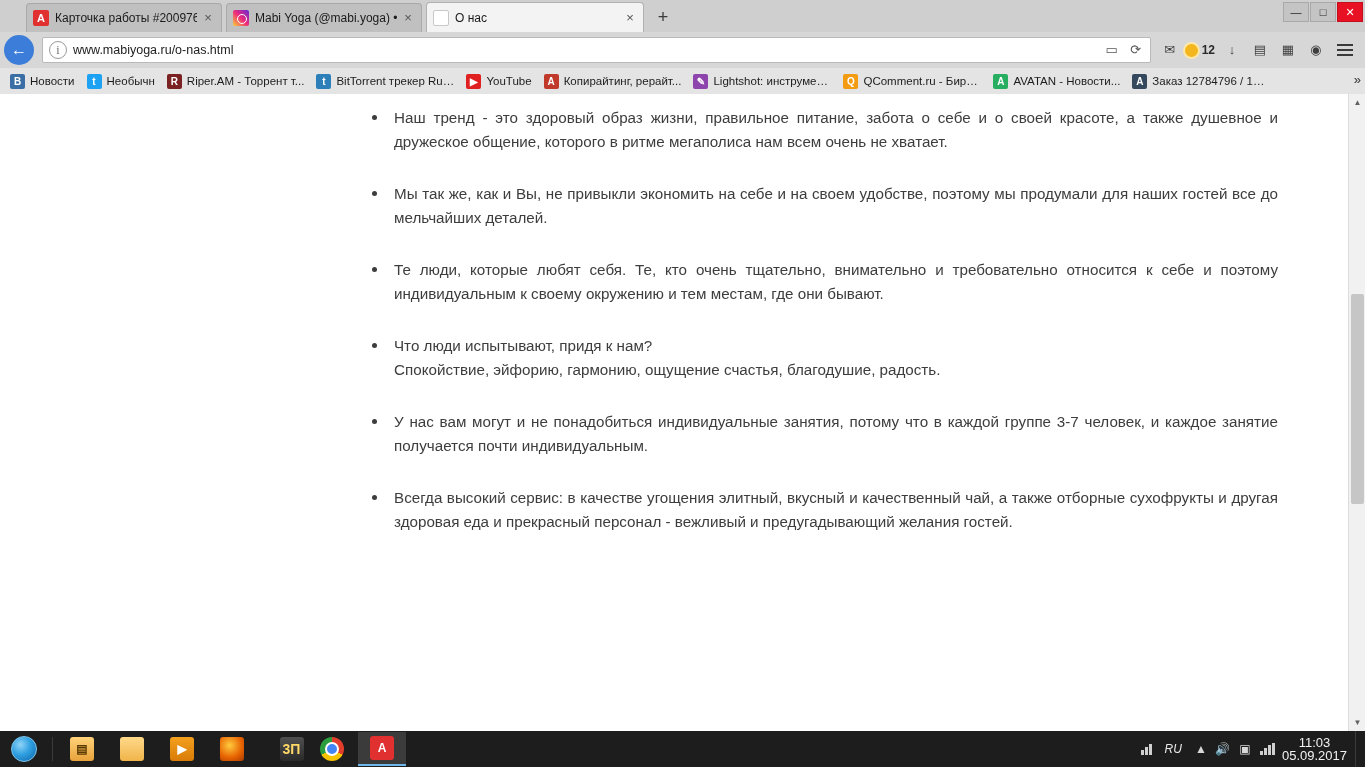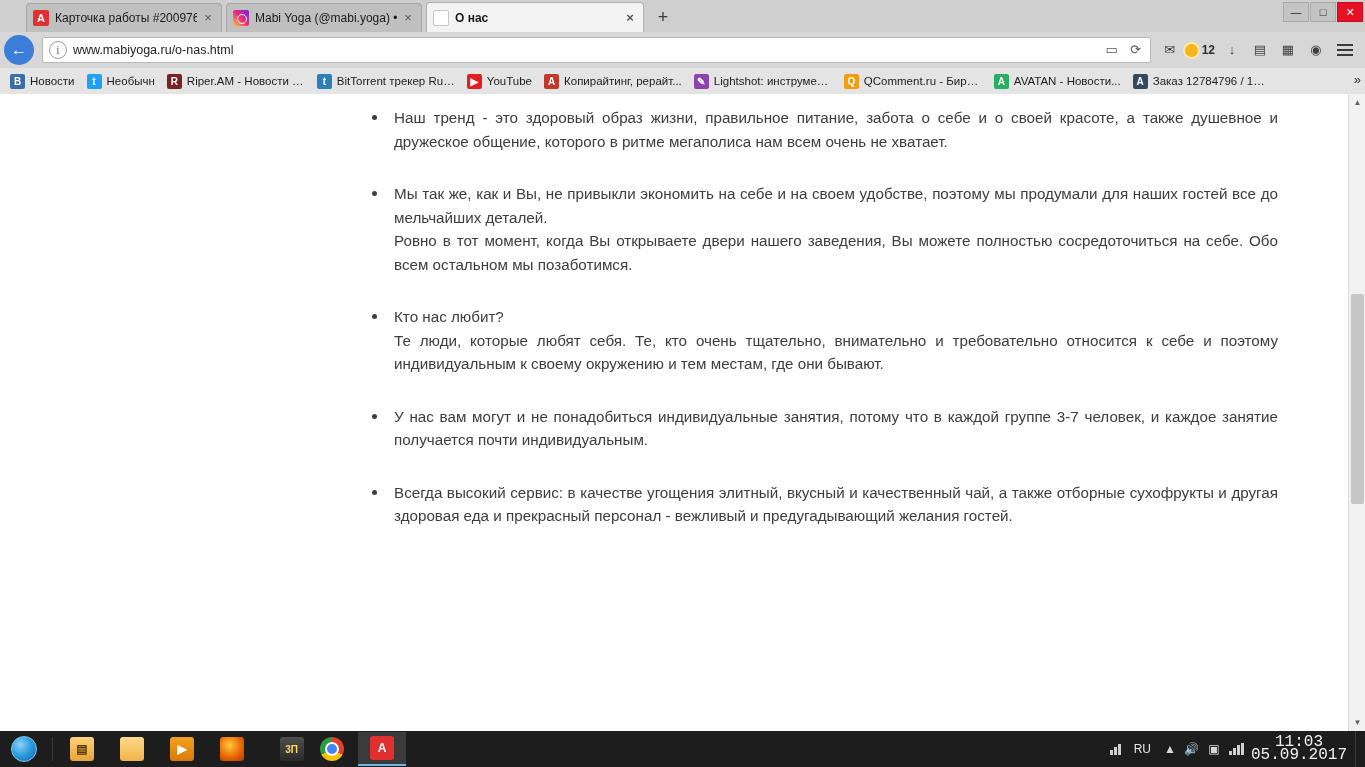--- a/index.html
+++ b/index.html
@@ -40,21 +40,20 @@
     display: flex;
     align-items: center;
     padding: 0 6px;
     overflow: hidden;
   }
   .tab.active {
     background: #f3f3f3;
     border-color: #b0b0b0;
     top: 2px;
     height: 30px;
-    font-weight: bold;
   }
   .tab-favicon {
     width: 16px; height: 16px;
     flex: 0 0 16px;
     margin-right: 6px;
     border-radius: 2px;
     font-size: 11px;
     line-height: 16px;
     text-align: center;
     color: #fff;
@@ -370,21 +369,21 @@
     align-items: center;
     justify-content: center;
     font-size: 12px;
     color: #fff;
     font-weight: bold;
   }
   .ic-explorer { background: linear-gradient(#ffd27a,#e8a23a); color:#5a3a00; }
   .ic-folder { background: linear-gradient(#ffd98a,#f0b44a); }
   .ic-media { background: linear-gradient(#f4a01e,#d87c07); }
   .ic-firefox { background: radial-gradient(circle at 40% 35%, #ffcb3d, #e66000 60%, #a63d00); }
-  .ic-app { background: linear-gradient(#4f4f4f,#2a2a2a); color:#ffd966; font-size:10px;margin-left:19px; }
+  .ic-app { background: linear-gradient(#4f4f4f,#2a2a2a); color:#ffd966; font-size:14px;margin-left:19px; }
   .ic-chrome {
     background: conic-gradient(#e33e2b 0deg 120deg, #f7c300 120deg 240deg, #2a9d3f 240deg 360deg);
     border-radius: 50%;
     position: relative;
   }
   .ic-chrome::after {
     content: "";
     position: absolute;
     left: 7px; top: 7px;
     width: 10px; height: 10px;
@@ -407,28 +406,28 @@
     display: flex;
     align-items: center;
     justify-content: center;
     color: #d8d8d8;
     font-size: 12px;
   }
   .tray-lang {
     color: #e8e8e8;
     font-size: 12px;
     padding: 0 8px;
+    font-style: italic;
   }
   .tray-clock {
     color: #f2f2f2;
-    font-size: 16px;
+    font-size: 13px;
     line-height: 13px;
     text-align: center;
     padding: 0 8px 0 4px;
-    font-family: Liberation Mono, monospace;
   }
   .tray-edge {
     width: 6px; height: 36px;
     border-left: 1px solid #3a3a3a;
   }
   .bars {
     display: flex; align-items: flex-end;
     height: 12px;
   }
   .bars i {
@@ -502,21 +501,21 @@
       <div class="bm">
         <span class="bm-ico" style="background:#3a6ea5">В</span>
         <span class="bm-label">Новости</span>
       </div>
       <div class="bm">
         <span class="bm-ico" style="background:#1da1f2">t</span>
         <span class="bm-label">Необычн</span>
       </div>
       <div class="bm">
         <span class="bm-ico" style="background:#7a2222">R</span>
-        <span class="bm-label">Riper.AM - Новости т...</span>
+        <span class="bm-label">Riper.AM - Торрент т...</span>
       </div>
       <div class="bm">
         <span class="bm-ico" style="background:#2c7fb8">t</span>
         <span class="bm-label">BitTorrent трекер RuT...</span>
       </div>
       <div class="bm">
         <span class="bm-ico" style="background:#e02020">▶</span>
         <span class="bm-label">YouTube</span>
       </div>
       <div class="bm">
@@ -544,25 +543,27 @@
   </div>
 
   <div class="page">
     <div class="content">
       <ul class="bullets">
         <li>
           <p>Наш тренд - это здоровый образ жизни, правильное питание, забота о себе и о своей красоте, а также душевное и дружеское общение, которого в ритме мегаполиса нам всем очень не хватает.</p>
         </li>
         <li>
           <p>Мы так же, как и Вы, не привыкли экономить на себе и на своем удобстве, поэтому мы продумали для наших гостей все до мельчайших деталей.</p>
-          <p>Ровно в тот момент, когда Вы открываете двери нашего заведения, Вы можете полностью сосредоточиться на себе. Обо всем остальном мы позаботимся.</p>
         </li>
         <li>
-          <p>Кто нас любит?</p>
           <p>Те люди, которые любят себя. Те, кто очень тщательно, внимательно и требовательно относится к себе и поэтому индивидуальным к своему окружению и тем местам, где они бывают.</p>
+        </li>
+        <li>
+          <p>Что люди испытывают, придя к нам?</p>
+          <p>Спокойствие, эйфорию, гармонию, ощущение счастья, благодушие, радость.</p>
         </li>
         <li>
           <p>У нас вам могут и не понадобиться индивидуальные занятия, потому что в каждой группе 3-7 человек, и каждое занятие получается почти индивидуальным.</p>
         </li>
         <li>
           <p>Всегда высокий сервис: в качестве угощения элитный, вкусный и качественный чай, а также отборные сухофрукты и другая здоровая еда и прекрасный персонал - вежливый и предугадывающий желания гостей.</p>
         </li>
       </ul>
     </div>
   </div>

